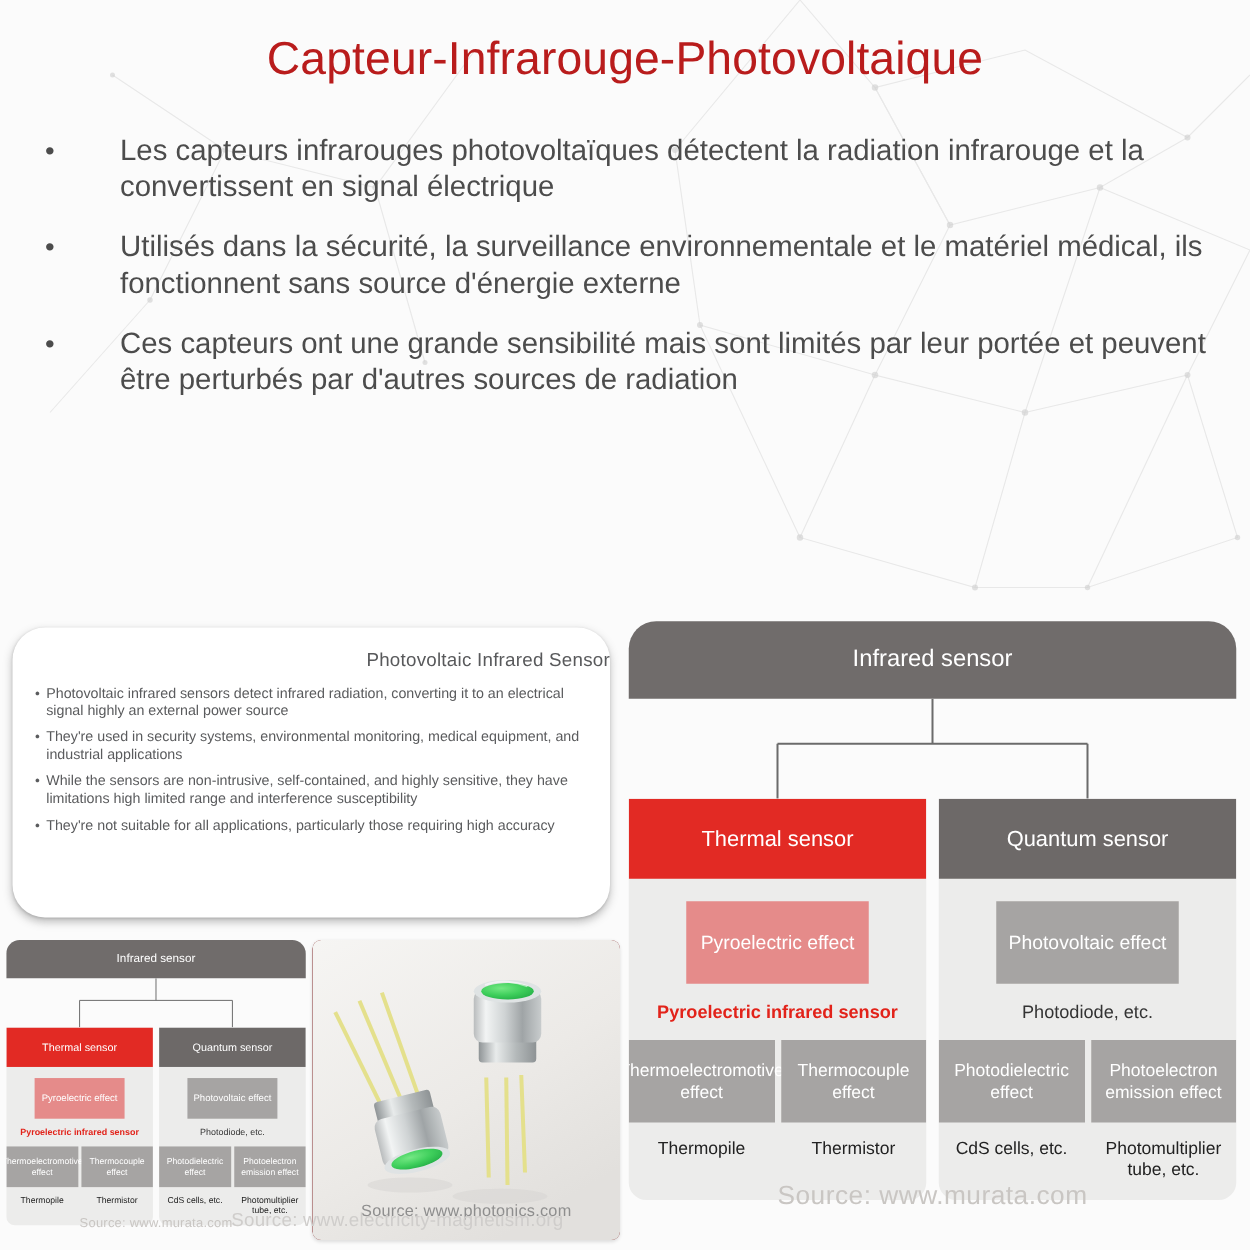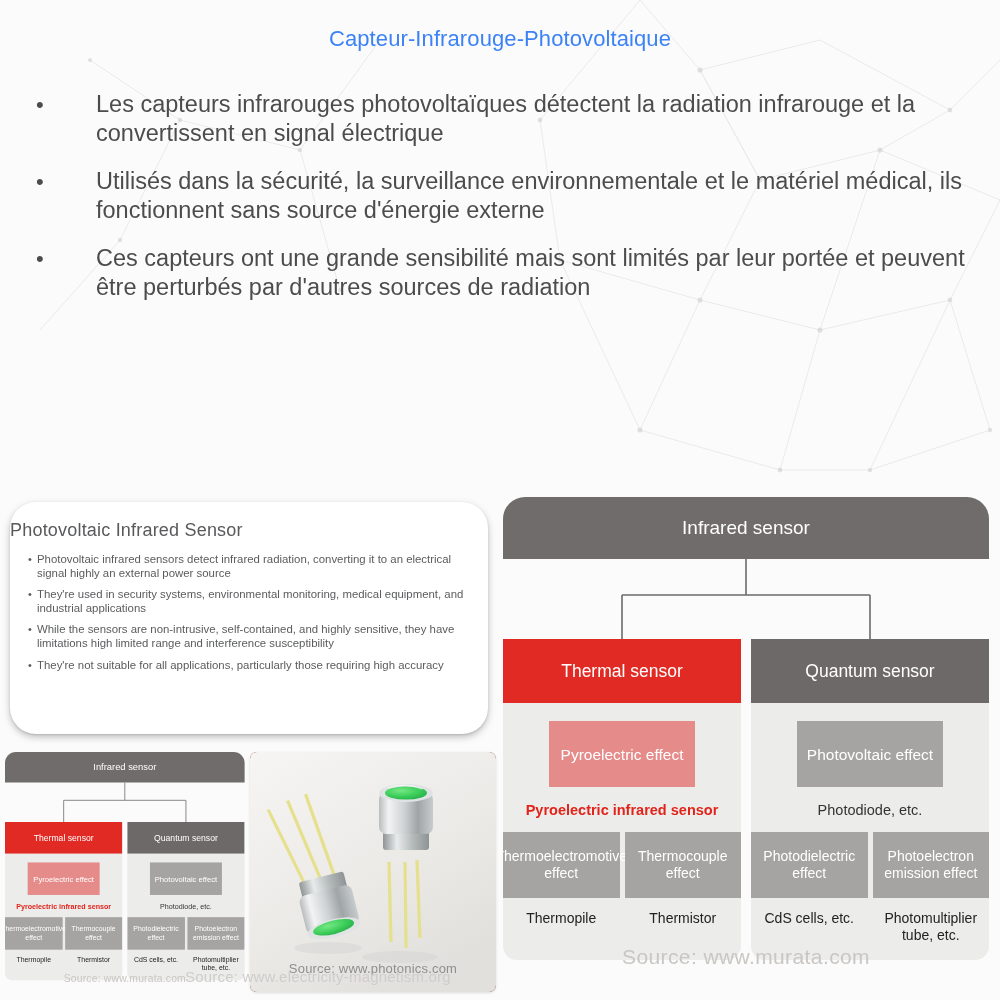--- a/index.html
+++ b/index.html
@@ -14,23 +14,23 @@
   #bg-texture {
     position:absolute; inset:0; z-index:0; pointer-events:none;
   }
   
   #slide {
     position:absolute; left:0; top:0; width:1000px; height:497px;
     z-index:2;
   }
   #slide-title {
     text-align:center;
-    font-size:22px;
+    font-size:37px;
     font-weight:400;
-    color:#3b82f6;
+    color:#b91c1c;
     letter-spacing:.1px;
     margin-top:26px;
   }
   #slide-bullets {
     margin-top:38px;
     padding:0 30px 0 36px;
   }
   .slide-bullet {
     display:flex;
     color:#4c4c4c;
@@ -52,22 +52,22 @@
   #lower { position:absolute; left:0; top:490px; width:1000px; height:510px; z-index:3; }
 
   
   #summary-card {
     position:absolute; left:10px; top:12px; width:478px; height:232px;
     background:#ffffff;
     border-radius:26px;
     box-shadow:0 3px 7px rgba(90,90,90,.38), 0 1px 2px rgba(0,0,0,.12);
   }
   #summary-card-title {
-    text-align:left;
-    font-size:18px;
+    text-align:right;
+    font-size:15px;
     color:#58595b;
     font-weight:400;
     padding-top:18px;
     letter-spacing:.2px;
   }
   #summary-bullets { padding:12px 16px 0 18px; }
   .sc-bullet {
     display:flex;
     font-size:11.4px;
     line-height:13.6px;

